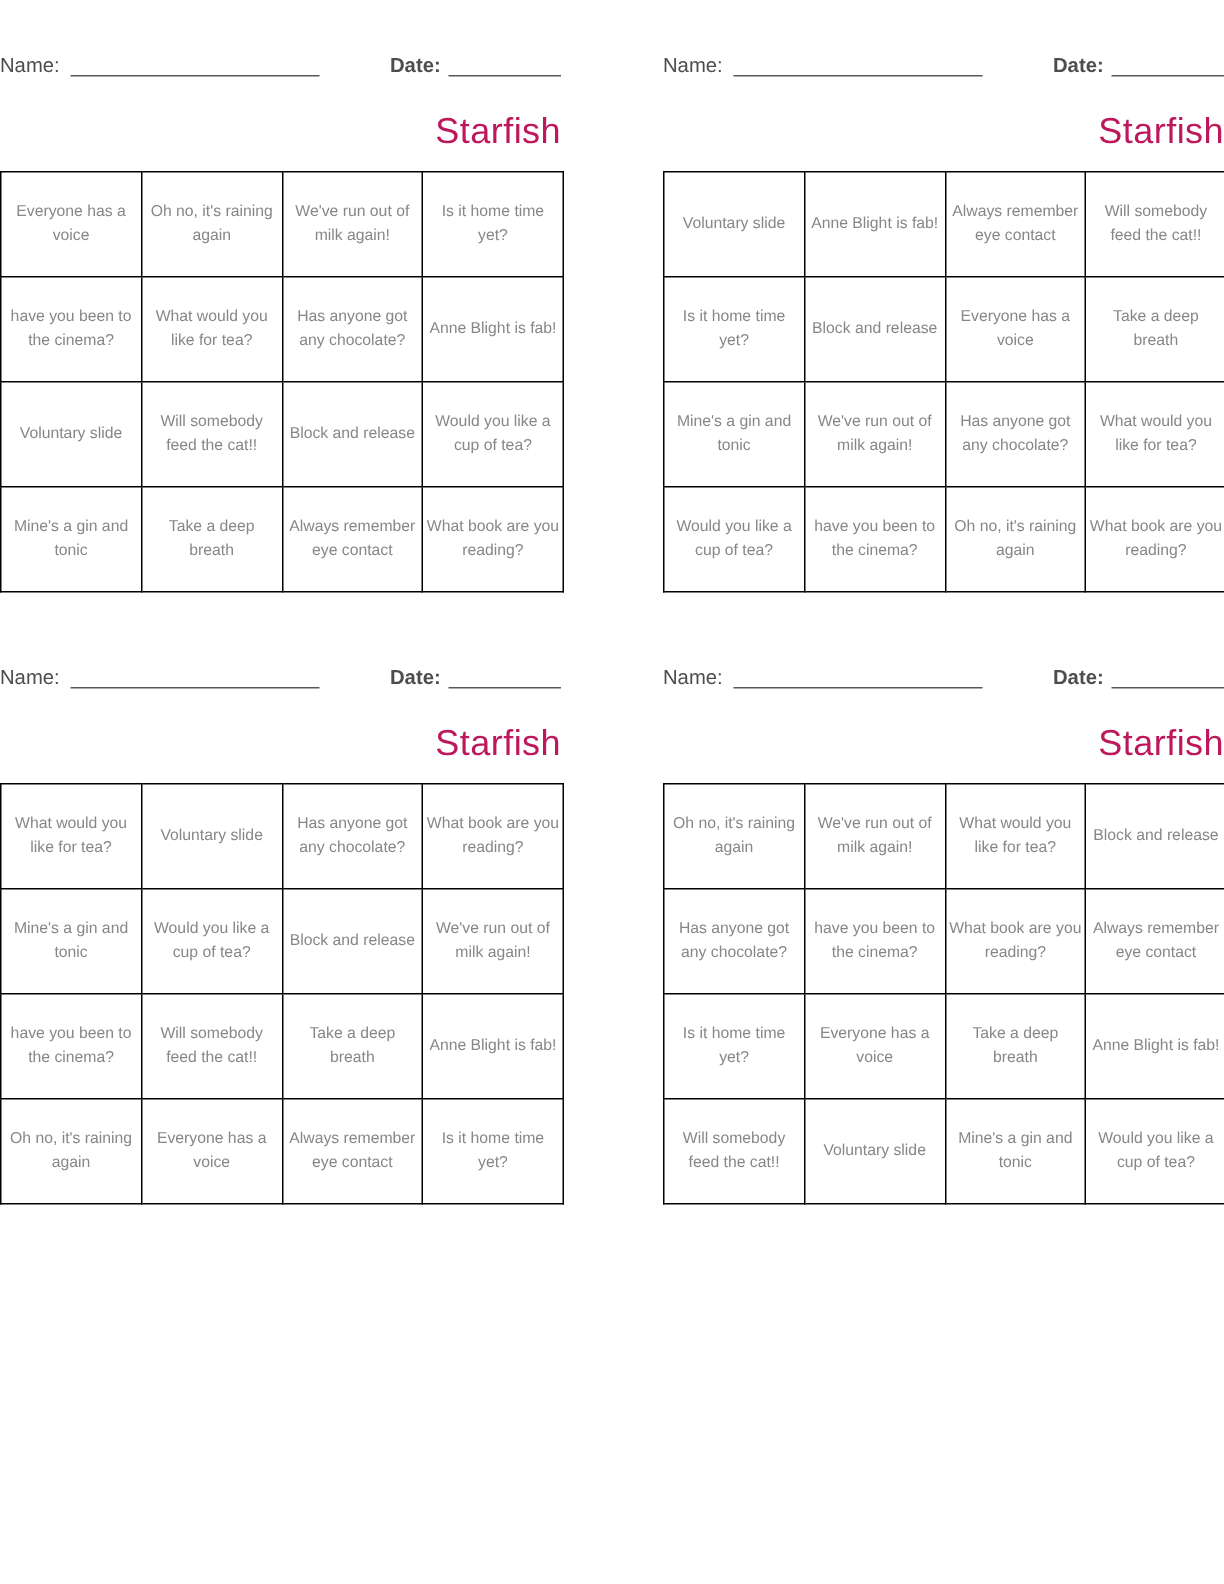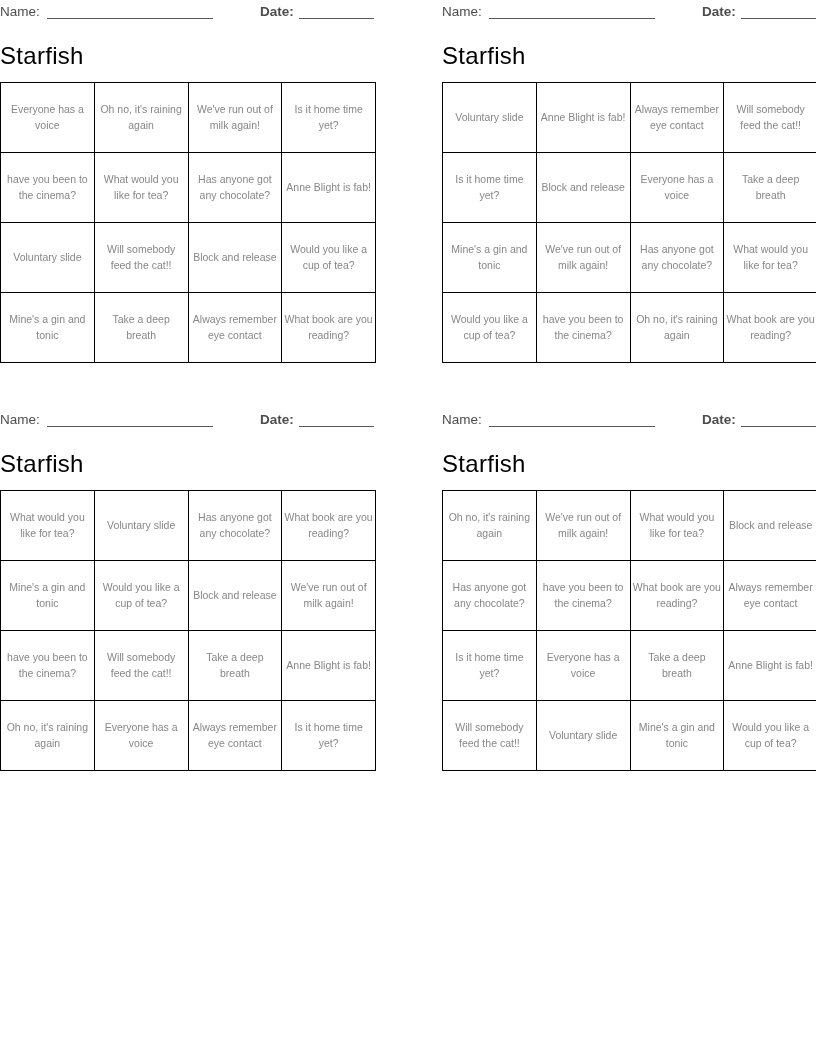--- a/index.html
+++ b/index.html
@@ -1,38 +1,38 @@
 <!DOCTYPE html>
 <html><head>
 <meta charset="utf-8">
 <style>
   * { margin:0; padding:0; box-sizing:border-box; }
   html,body { background:#ffffff; }
   body {
     width:816px; height:1056px; position:relative; overflow:hidden;
     font-family:"Liberation Sans", sans-serif;
   }
-  .card { position:absolute; width:375px; height:366px; }
+  .card { position:absolute; width:375px; height:366px;margin-top:32px; }
   .card.pos-tl { left:0;   top:0;   }
   .card.pos-tr { left:442px; top:0;   }
   .card.pos-bl { left:0;   top:408px; }
   .card.pos-br { left:442px; top:408px; }
 
   .head { position:absolute; left:0; top:0; width:374px; height:24px; }
   .lbl { position:absolute; top:4px; font-size:13.5px; color:#4d4d4d; }
   .name-lbl { left:0; }
   .date-lbl { left:260px;font-weight:bold; }
   .blank-line { position:absolute; top:18px; border-bottom:1.6px solid #585858; height:0; }
   .name-line { left:47px;  width:166px; }
   .date-line { left:299px; width:75px; }
 
   .title {
     position:absolute; top:42px; left:0; width:374px;
-    text-align:left; font-size:24px; font-weight:normal;
-    color:#000000; letter-spacing:0.3px;
+    text-align:right; font-size:24px; font-weight:normal;
+    color:#be185d; letter-spacing:0.3px;
   }
 
   .grid {
     position:absolute; top:82px; left:0;
     border-collapse:collapse; table-layout:fixed; width:375px;
   }
   .grid td {
     width:93.75px; height:70px;
     border:1px solid #000000;
     text-align:center; vertical-align:middle;

